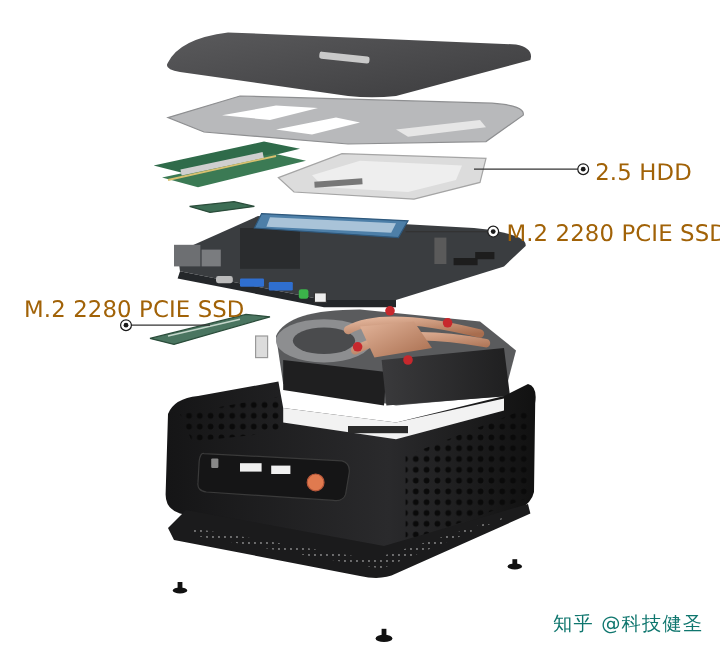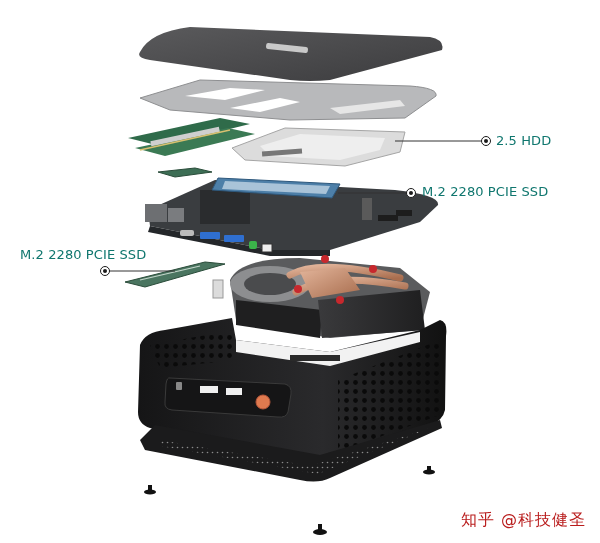--- a/index.html
+++ b/index.html
@@ -1,21 +1,21 @@
 <!DOCTYPE html>
 <html><head>
 <meta charset="utf-8">
 <style>
   html,body{margin:0;padding:0;background:#ffffff;}
   body{width:600px;height:543px;position:relative;overflow:hidden;font-family:"DejaVu Sans","Liberation Sans",sans-serif;}
   .canvas{position:absolute;left:0;top:0;width:600px;height:543px;}
-  .label{position:absolute;font-size:13px;color:#0f766e;white-space:nowrap;letter-spacing:0.1px;}
+  .label{position:absolute;font-size:19px;color:#a16207;white-space:nowrap;letter-spacing:0.1px;}
   .dot{position:absolute;width:8px;height:8px;border:1.5px solid #1a1a1a;border-radius:50%;background:#fff;}
   .dot::after{content:"";position:absolute;left:2px;top:2px;width:4px;height:4px;border-radius:50%;background:#1a1a1a;}
-  .watermark{position:absolute;right:14px;bottom:12px;font-size:16px;color:#b91c1c;letter-spacing:1px;}
+  .watermark{position:absolute;right:14px;bottom:12px;font-size:16px;color:#0f766e;letter-spacing:1px;}
 </style>
 </head>
 <body>
 
 <svg class="canvas" viewBox="0 0 600 543" width="600" height="543" xmlns="http://www.w3.org/2000/svg">
   <defs>
     <linearGradient id="lidG" x1="0" y1="0" x2="1" y2="1">
       <stop offset="0" stop-color="#5a5a5c"></stop>
         <stop offset="1" stop-color="#3c3c3e"></stop>
     </linearGradient>

